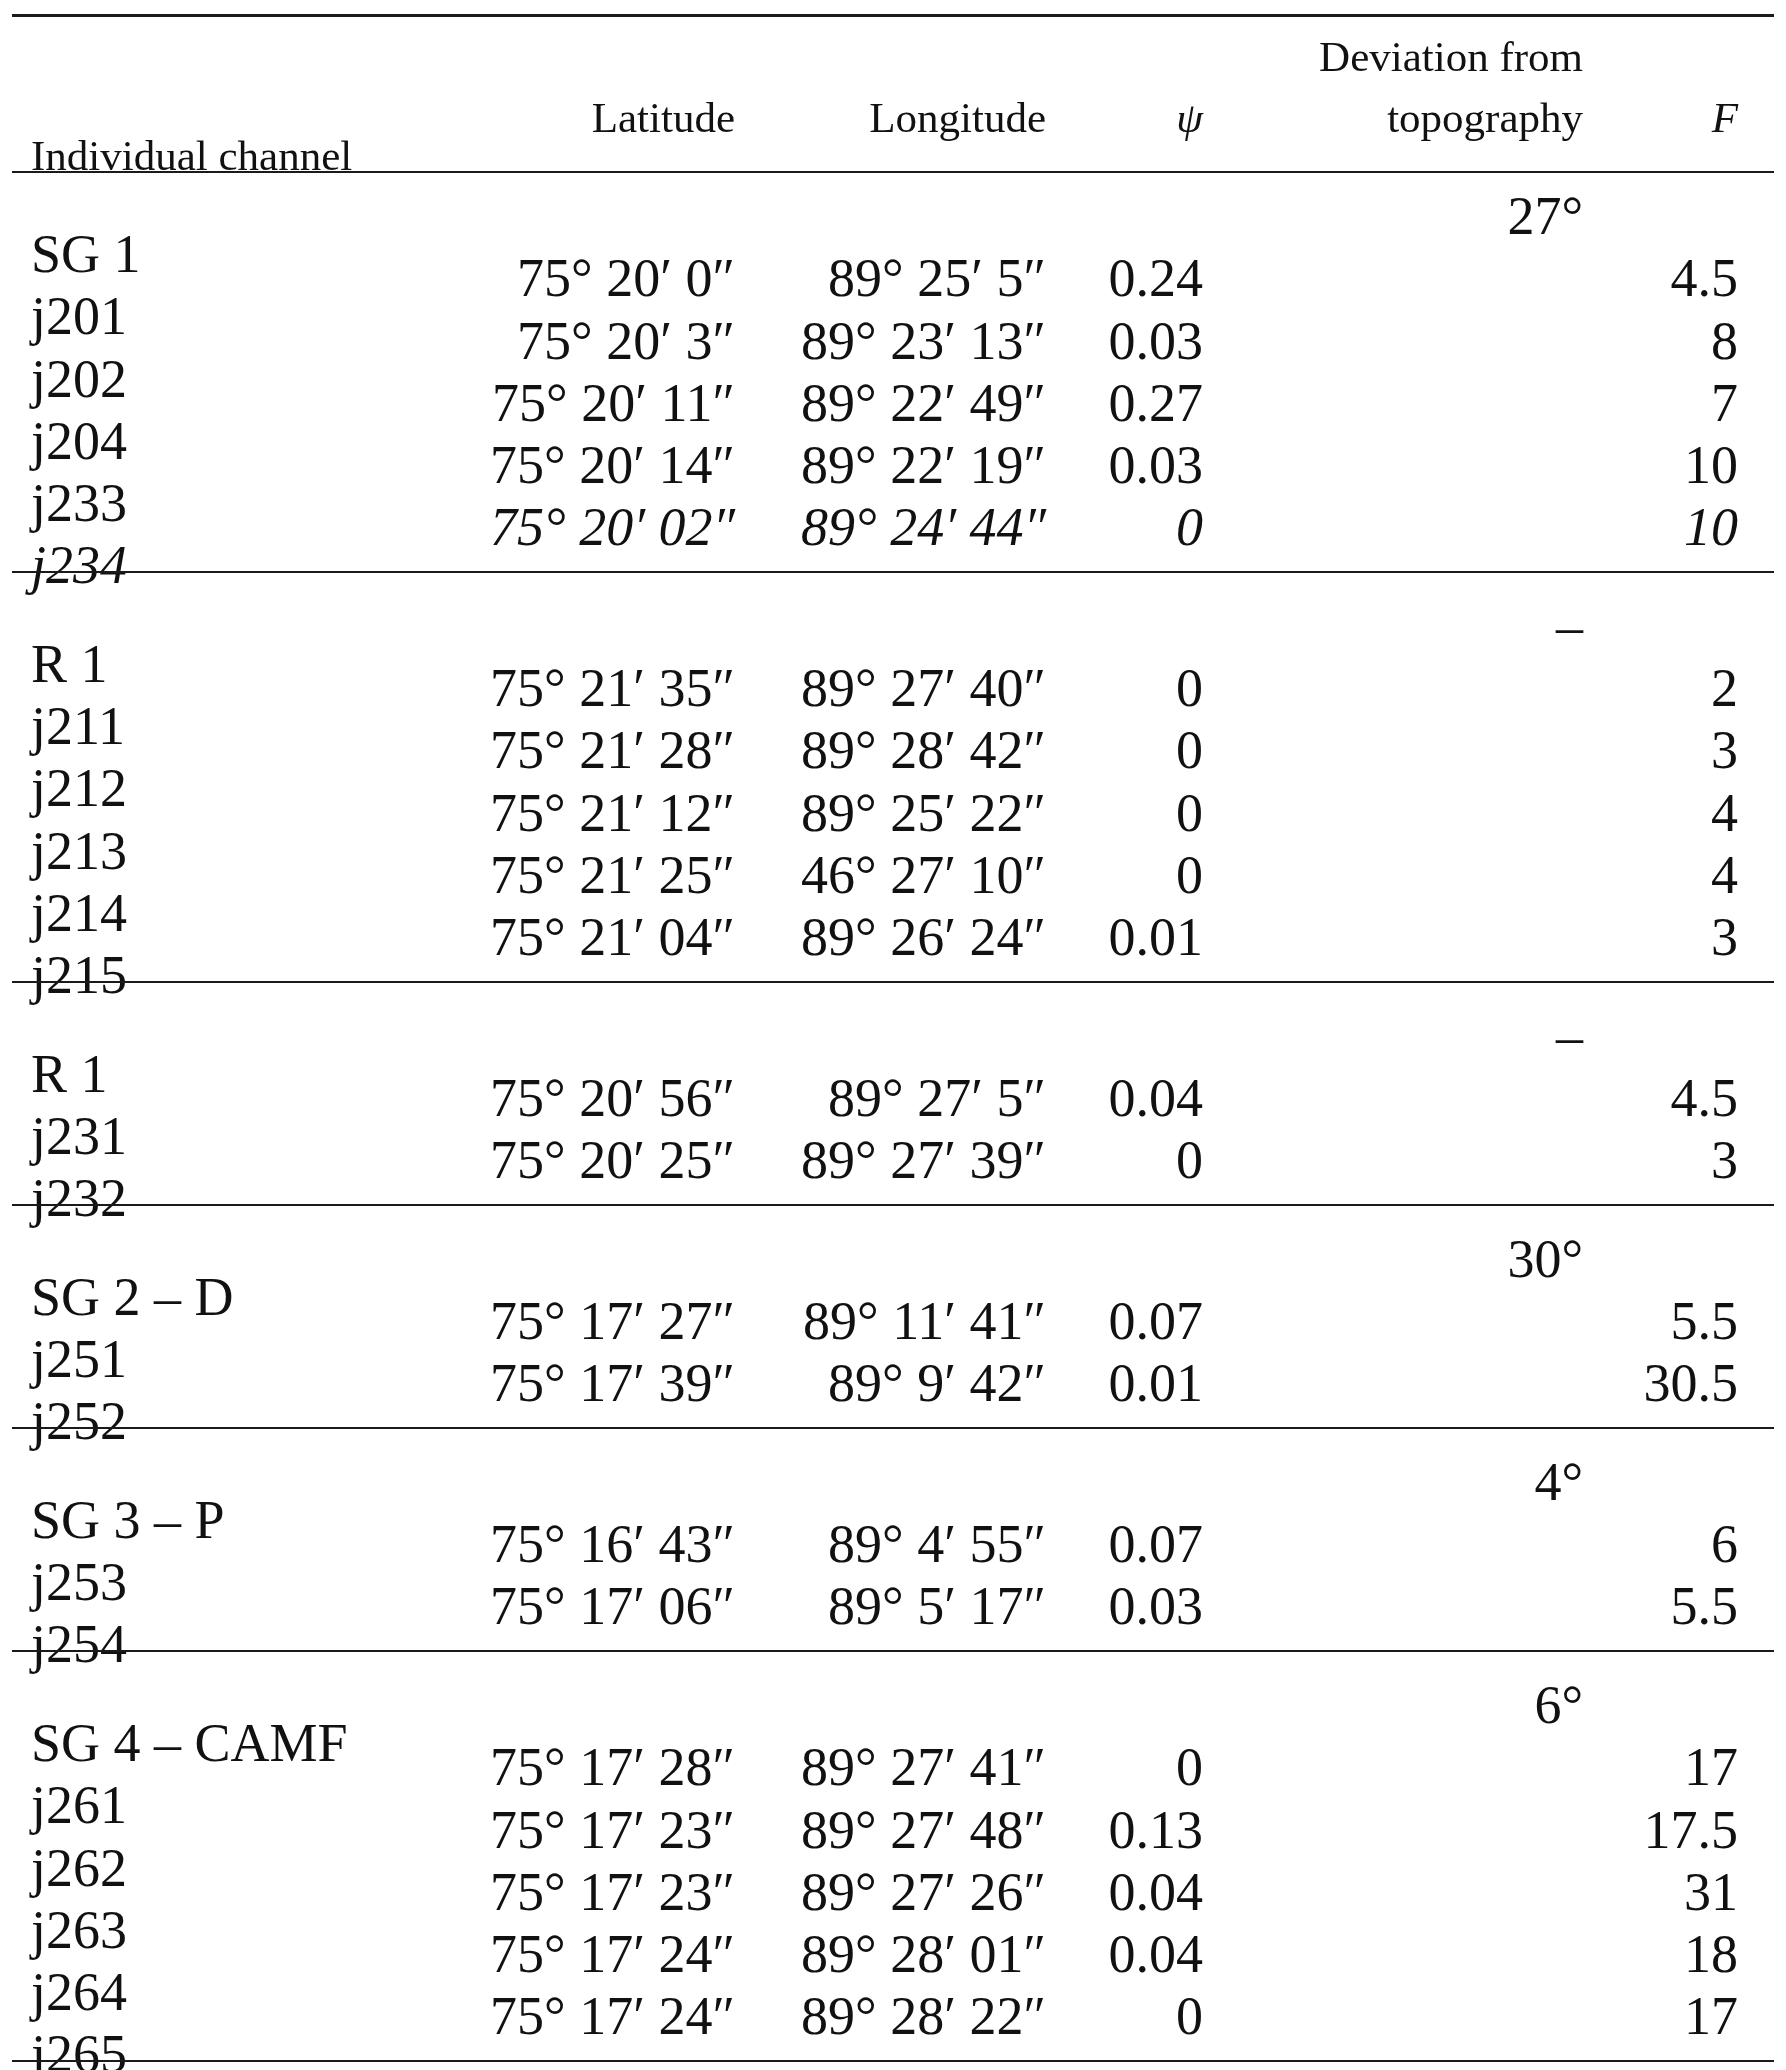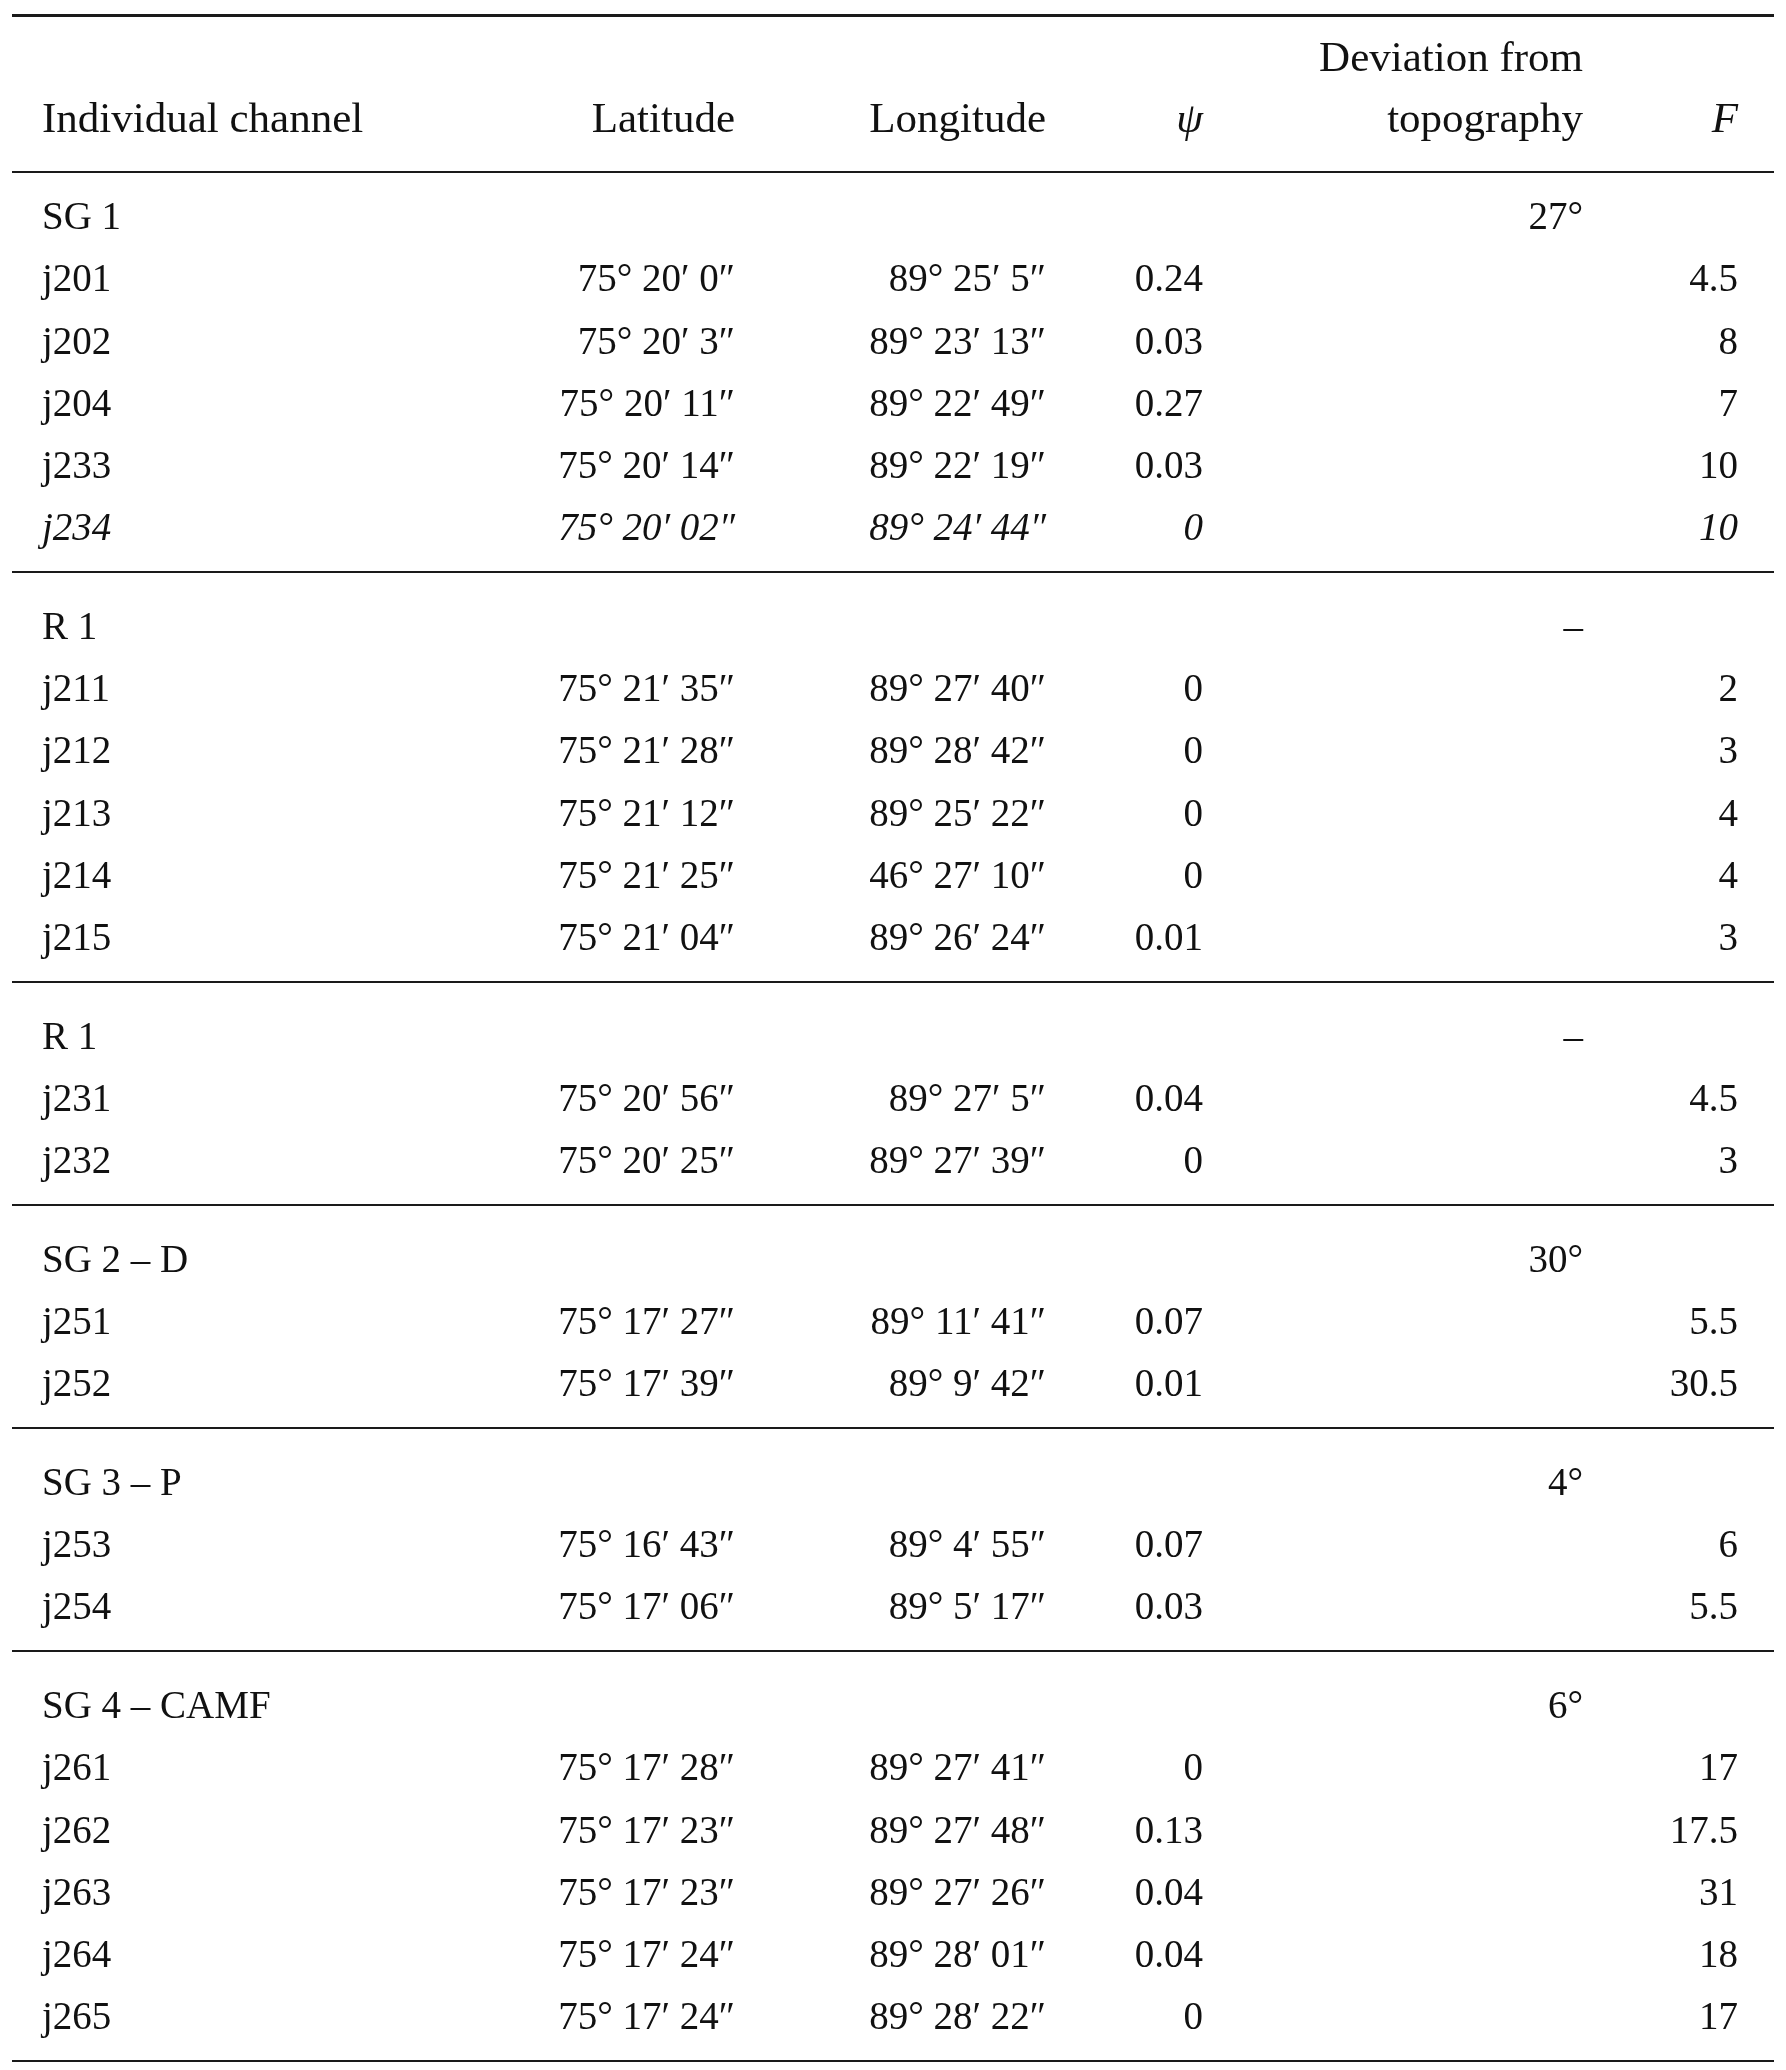--- a/index.html
+++ b/index.html
@@ -1,23 +1,23 @@
 <!DOCTYPE html>
 <html style="font-size:14px"><head>
 <meta charset="utf-8">
 <style>
   html, body { margin:0; padding:0; background:#ffffff; }
   body { width:1786px; height:2071px; position:relative; overflow:hidden;
          font-family:"Liberation Serif","DejaVu Serif",serif; color:#111; }
   .rule { position:absolute; left:12px; width:1762px; background:#1a1a1a; }
   .rule.thick { height:2.6px; }
   .rule.thin { height:1.7px; }
-  .row { position:absolute; left:0; width:1786px; height:62px; font-size:39px; line-height:62px; }
+  .row { position:absolute; left:0; width:1786px; height:62px; font-size:54px; line-height:62px; }
   .cell { position:absolute; top:0; white-space:nowrap; }
-  .c-name { left:42px; }
+  .c-name { left:31px;margin-top:38px; }
   .c-lat  { right:calc(1786px - 735px); text-align:right; }
   .c-lon  { right:calc(1786px - 1046px); text-align:right; }
   .c-psi  { right:calc(1786px - 1203px); text-align:right; }
   .c-dev  { right:calc(1786px - 1583px); text-align:left; }
   .c-f    { right:calc(1786px - 1738px); text-align:right; }
   .header { position:absolute; left:0; top:26px; width:1786px; height:138px; font-size:43px; }
   .header .cell { line-height:62px; }
   .h-line2 { top:61px; }
   .h-line1 { top:0px; }
   .italic { font-style:italic; }

